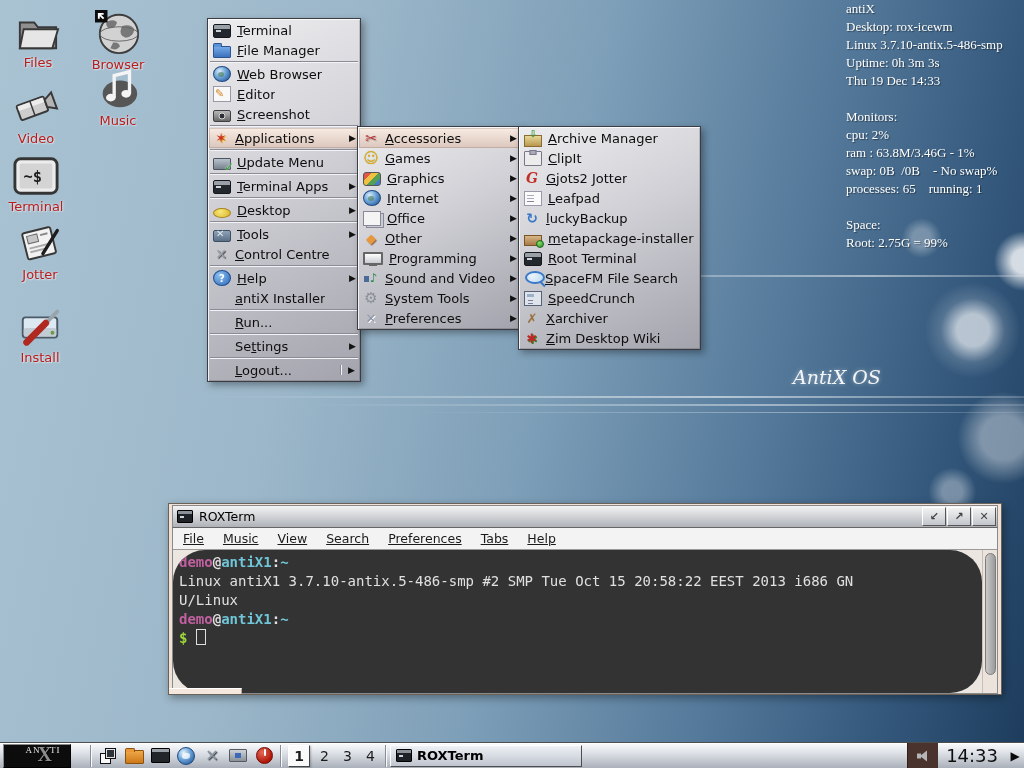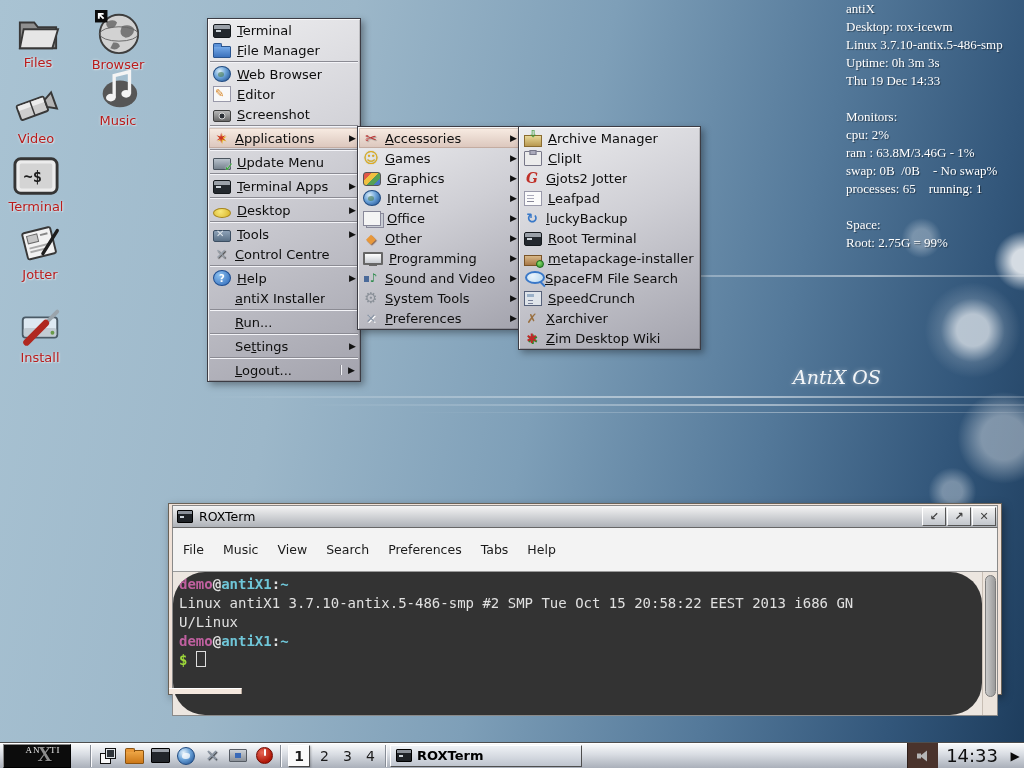--- a/index.html
+++ b/index.html
@@ -100,22 +100,22 @@
     background:linear-gradient(#8a9098 0 30%,#1e2226 31%);flex:0 0 auto;position:relative;}
   .win-icon::after{content:"";position:absolute;left:2px;top:5px;width:4px;height:2px;background:#cdd4da;}
   .title-text{margin-left:6px;font-size:12.5px;color:#000;flex:1 1 auto;}
   .tbtn{width:22px;height:17px;margin-left:1px;display:flex;align-items:center;justify-content:center;
     background:linear-gradient(#f2f2f2,#c2c6cc);border:1px solid;border-color:#fff #555 #555 #fff;
     font-size:11px;color:#444;font-weight:bold;}
   .tb-hide::after{content:"↙";}
   .tb-max::after{content:"↗";}
   .tb-close::after{content:"✕";}
   .winbody{border:1px solid #8a8a8a;border-top:none;background:#f2f2f2;}
-  .menubar{height:21px;display:flex;align-items:center;gap:19px;padding:11px 10px;background:#f3f3f3;
-    border-bottom:1px solid #9a9a9a;font-size:12.5px;color:#1a1a1a;}
+  .menubar{height:21px;display:flex;align-items:center;gap:19px;padding:0 10px;background:#f3f3f3;
+    border-bottom:1px solid #9a9a9a;font-size:12.5px;color:#1a1a1a;text-decoration:underline;}
   .termwrap{display:flex;height:143px;background:#ece6e0;}
   .term{flex:1 1 auto;background:#333333;color:#e0e0e0;font-family:"DejaVu Sans Mono",monospace;
     font-size:14px;line-height:19px;padding:3px 6px;overflow:hidden;border-radius:32px;}
   .tline{white-space:pre;}
   .tb{font-weight:bold;}
   .cursor{display:inline-block;width:8px;height:14px;border:1px solid #dedede;vertical-align:-2px;}
   .vscroll{flex:0 0 14px;background:#ece4dc;position:relative;border-left:1px solid #c8beb4;}
   .vthumb{position:absolute;left:2px;top:3px;width:9px;height:84%;border-radius:6px;
     background:linear-gradient(90deg,#cacaca,#9a9a9a);border:1px solid #7c7c7c;}
   .grip{position:absolute;left:0;bottom:0;width:72px;height:5px;background:#f4e8de;border-right:1px solid #b8a89c;border-top:1px solid #fff;}
@@ -382,26 +382,26 @@
     </div>
     <div class="menu-item">
       <span class="mi mi-leafpad"></span>
       <span class="menu-label"><u>L</u>eafpad</span>
     </div>
     <div class="menu-item">
       <span class="mi mi-lucky"></span>
       <span class="menu-label"><u>l</u>uckyBackup</span>
     </div>
     <div class="menu-item">
+      <span class="mi mi-package"></span>
+      <span class="menu-label"><u>m</u>etapackage-installer</span>
+    </div>
+    <div class="menu-item">
       <span class="mi mi-terminal2"></span>
       <span class="menu-label"><u>R</u>oot Terminal</span>
-    </div>
-    <div class="menu-item">
-      <span class="mi mi-package"></span>
-      <span class="menu-label"><u>m</u>etapackage-installer</span>
     </div>
     <div class="menu-item">
       <span class="mi mi-search"></span>
       <span class="menu-label"><u>S</u>paceFM File Search</span>
     </div>
     <div class="menu-item">
       <span class="mi mi-calc"></span>
       <span class="menu-label"><u>S</u>peedCrunch</span>
     </div>
     <div class="menu-item">

